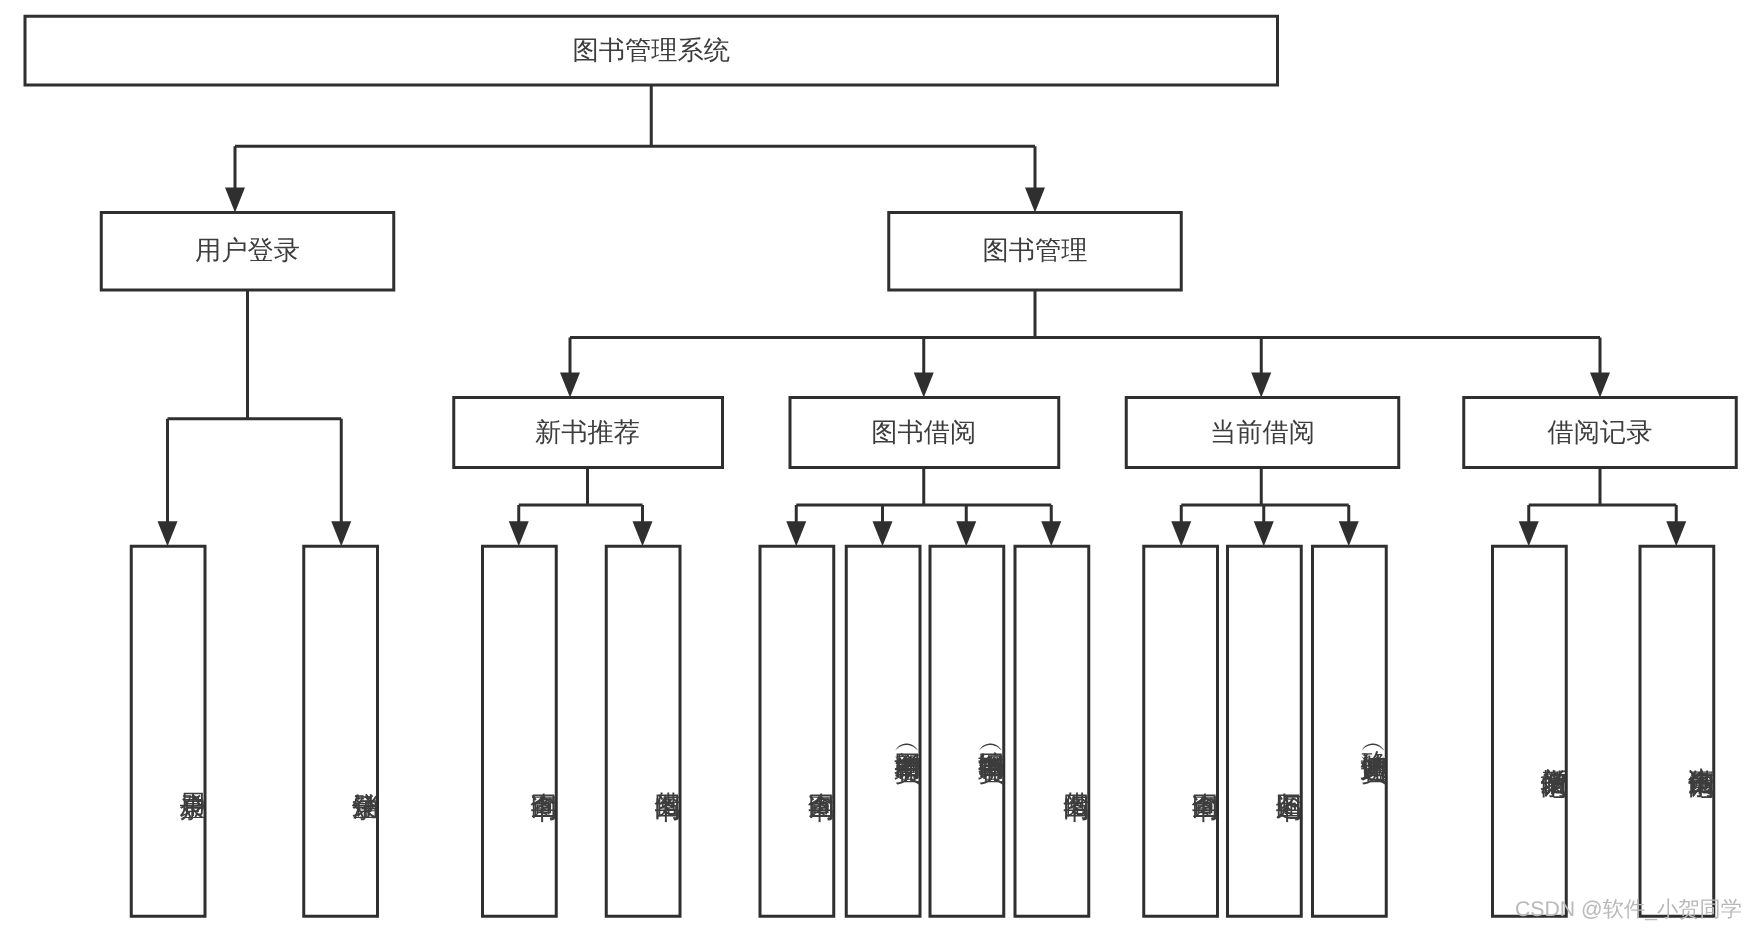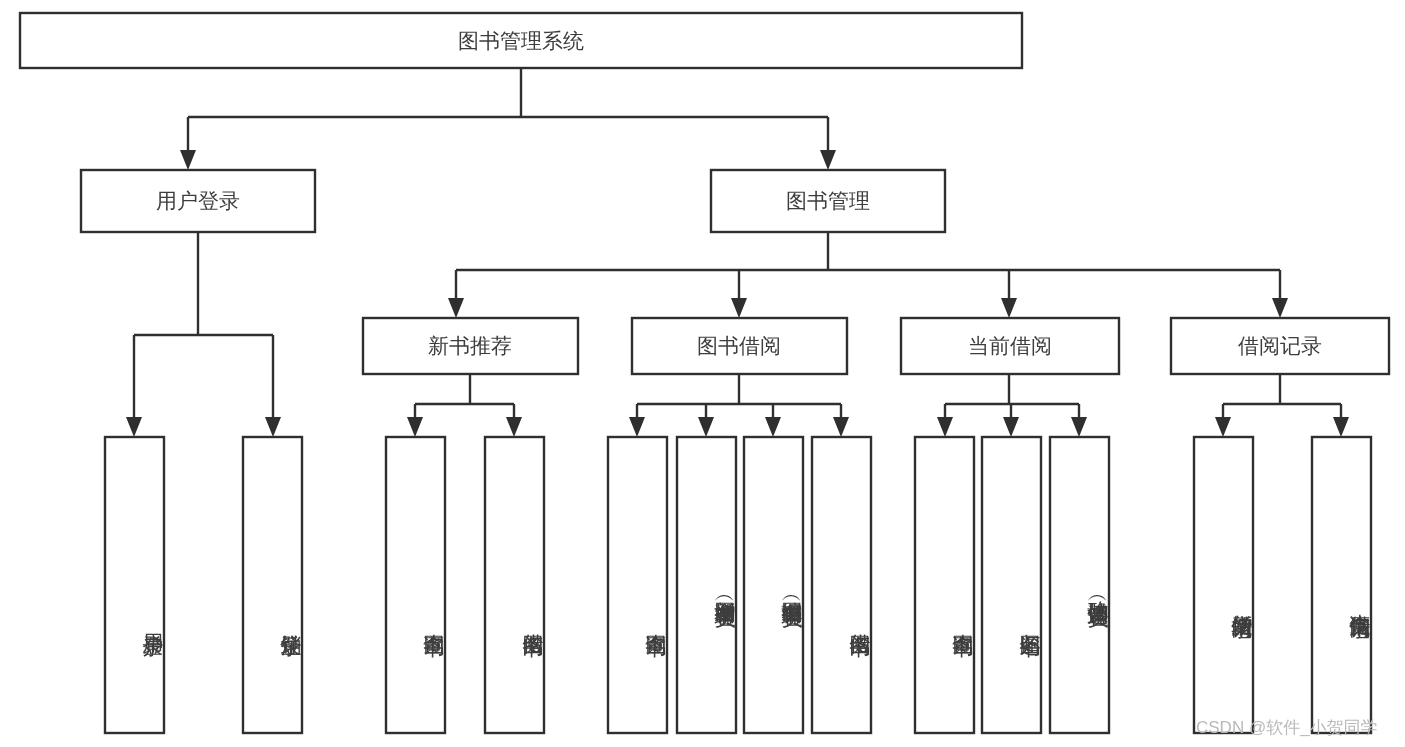--- a/index.html
+++ b/index.html
@@ -196,15 +196,15 @@
   <div class="node-label-v" style="left:608px; top:504px; width:59px; height:229px;">查询图书</div>
   <div class="node-label-v" style="left:677px; top:444px; width:59px; height:289px;">新增图书（管理员）</div>
   <div class="node-label-v" style="left:744px; top:444px; width:59px; height:289px;">编辑图书（管理员）</div>
   <div class="node-label-v" style="left:812px; top:504px; width:59px; height:229px;">借阅图书</div>
   <div class="node-label-v" style="left:915px; top:504px; width:59px; height:229px;">查询图书</div>
   <div class="node-label-v" style="left:982px; top:504px; width:59px; height:229px;">归还图书</div>
   <div class="node-label-v" style="left:1050px; top:444px; width:59px; height:289px;">确认归还（管理员）</div>
   <div class="node-label-v" style="left:1194px; top:466px; width:59px; height:267px;">新增借阅记录</div>
   <div class="node-label-v" style="left:1312px; top:466px; width:59px; height:267px;">查询借阅记录</div>
 
-  <div class="watermark" style="left:1196px; top:716px;">CSDN @软件_小贺同学</div>
+  <div class="watermark" style="left:1196px; top:716px;padding-left:16px;">CSDN @软件_小贺同学</div>
 
 </div>
 
 </body></html>

